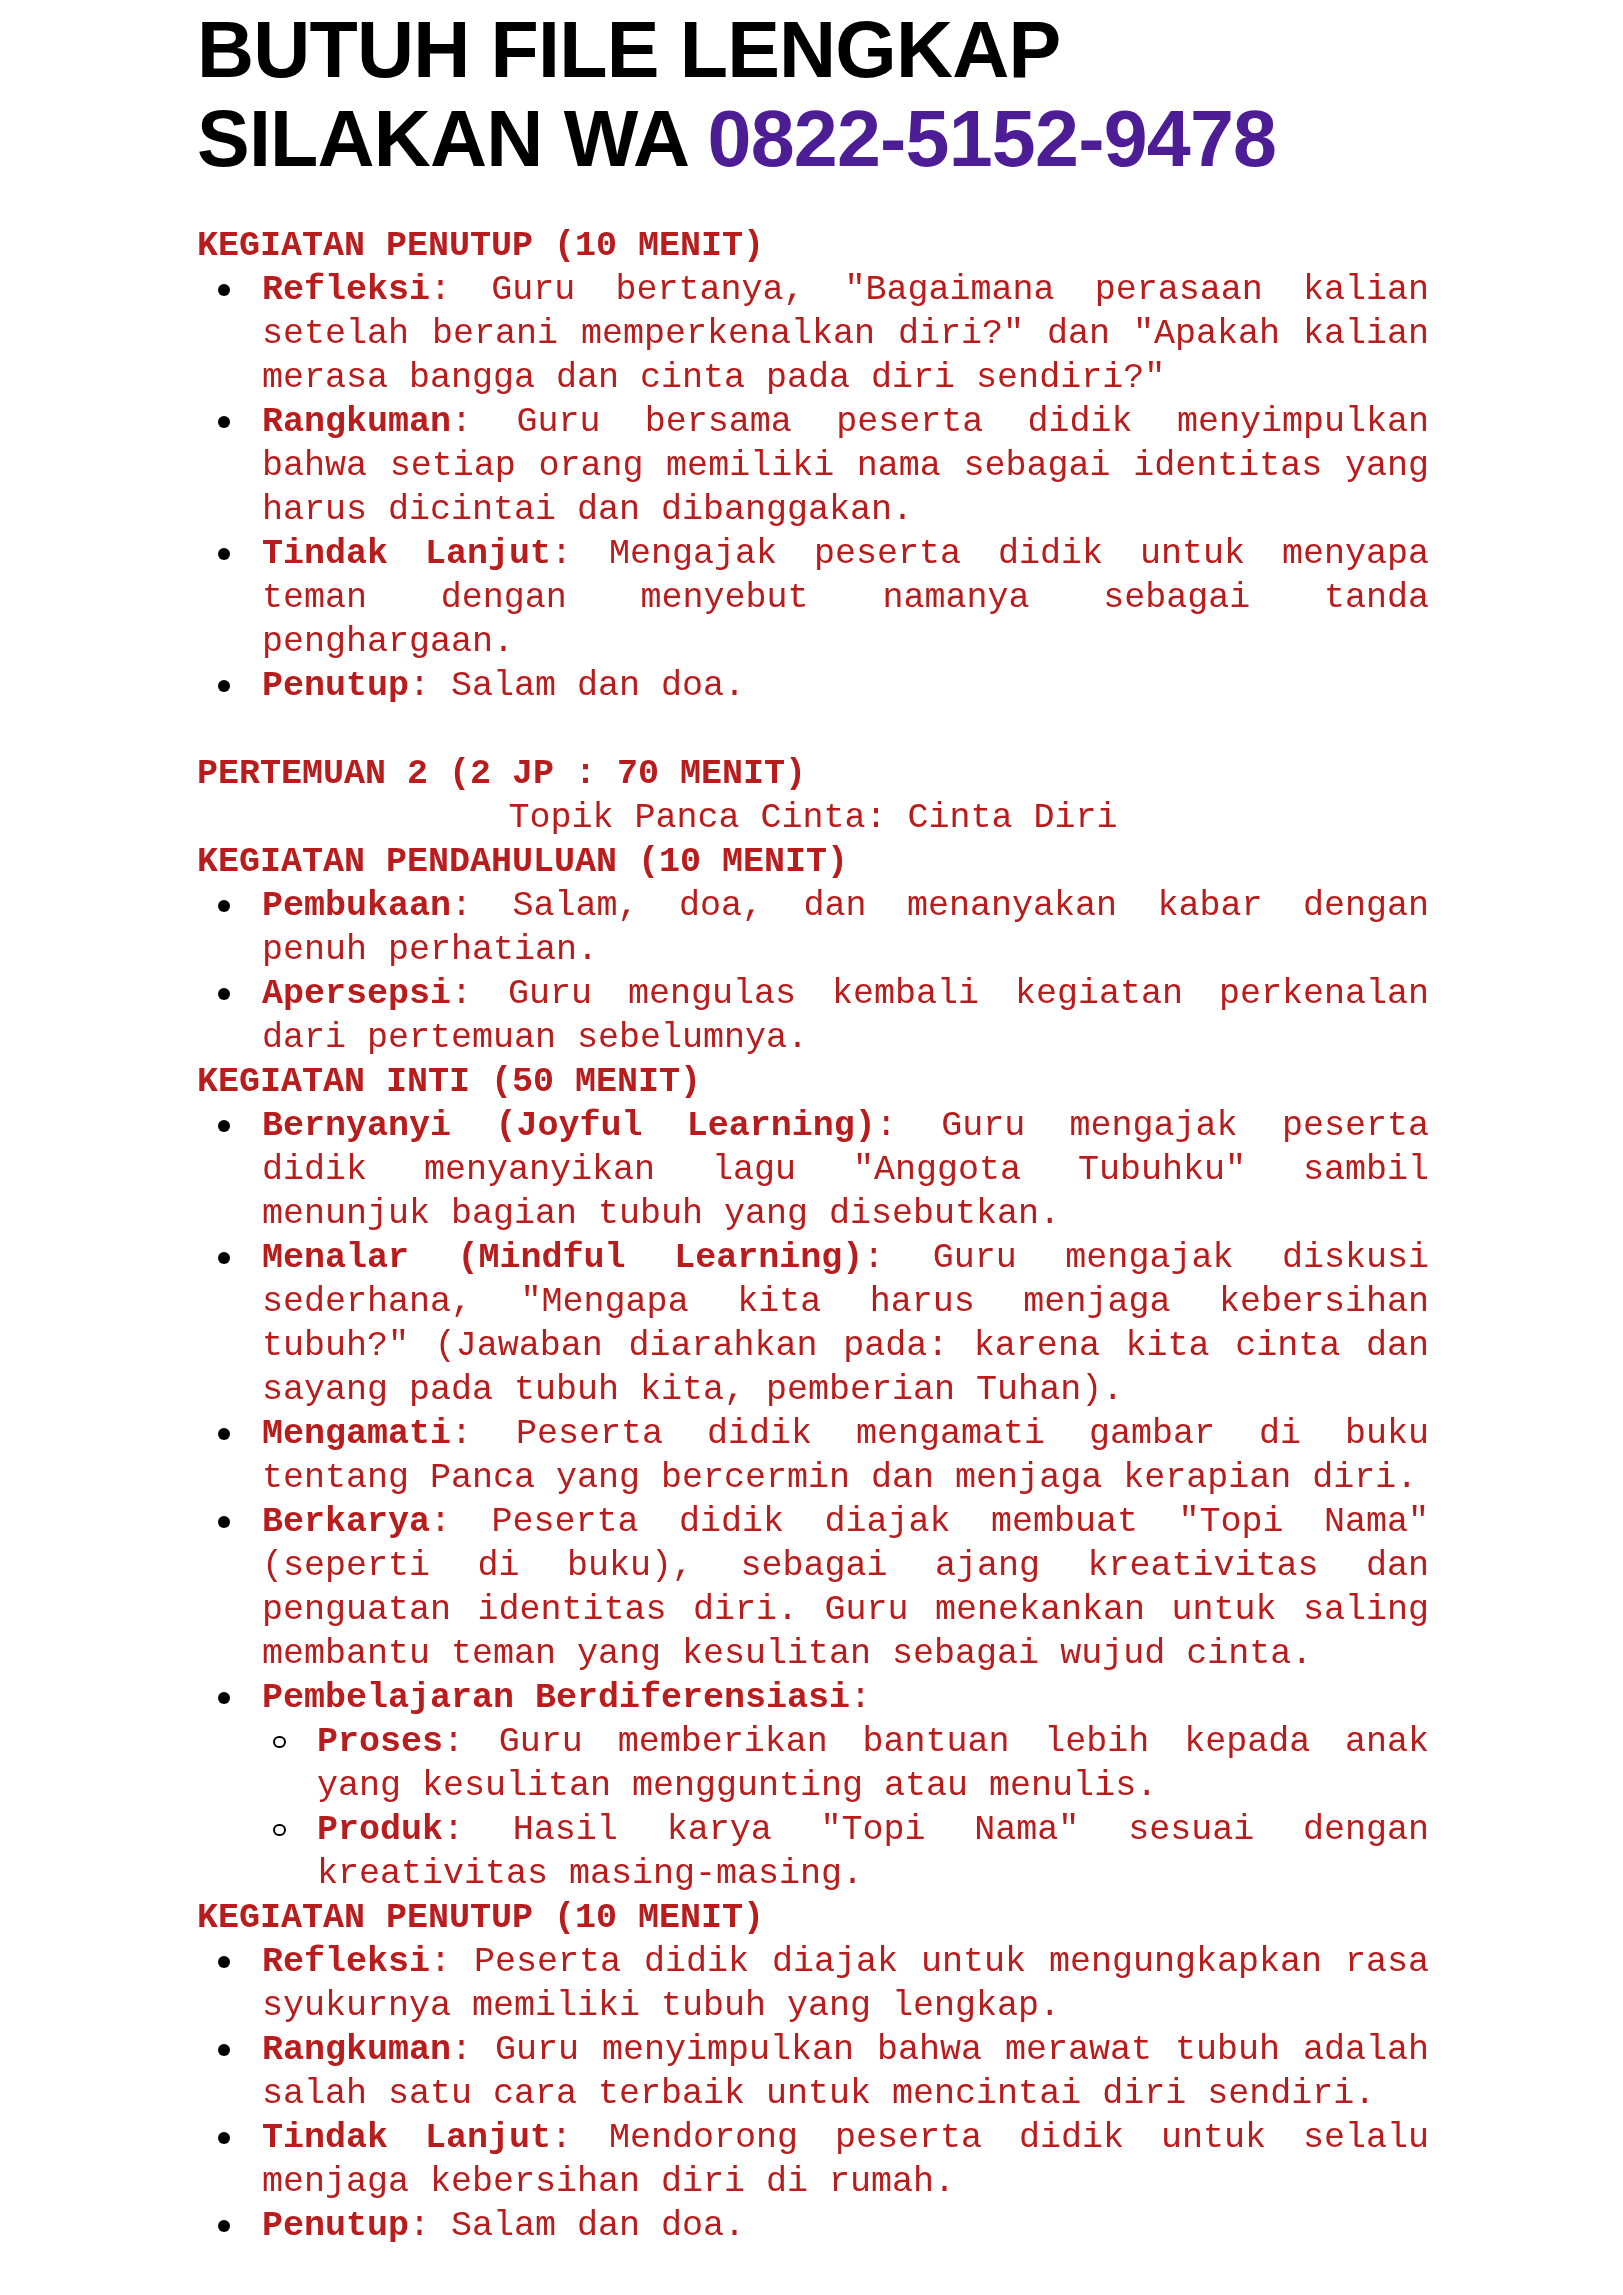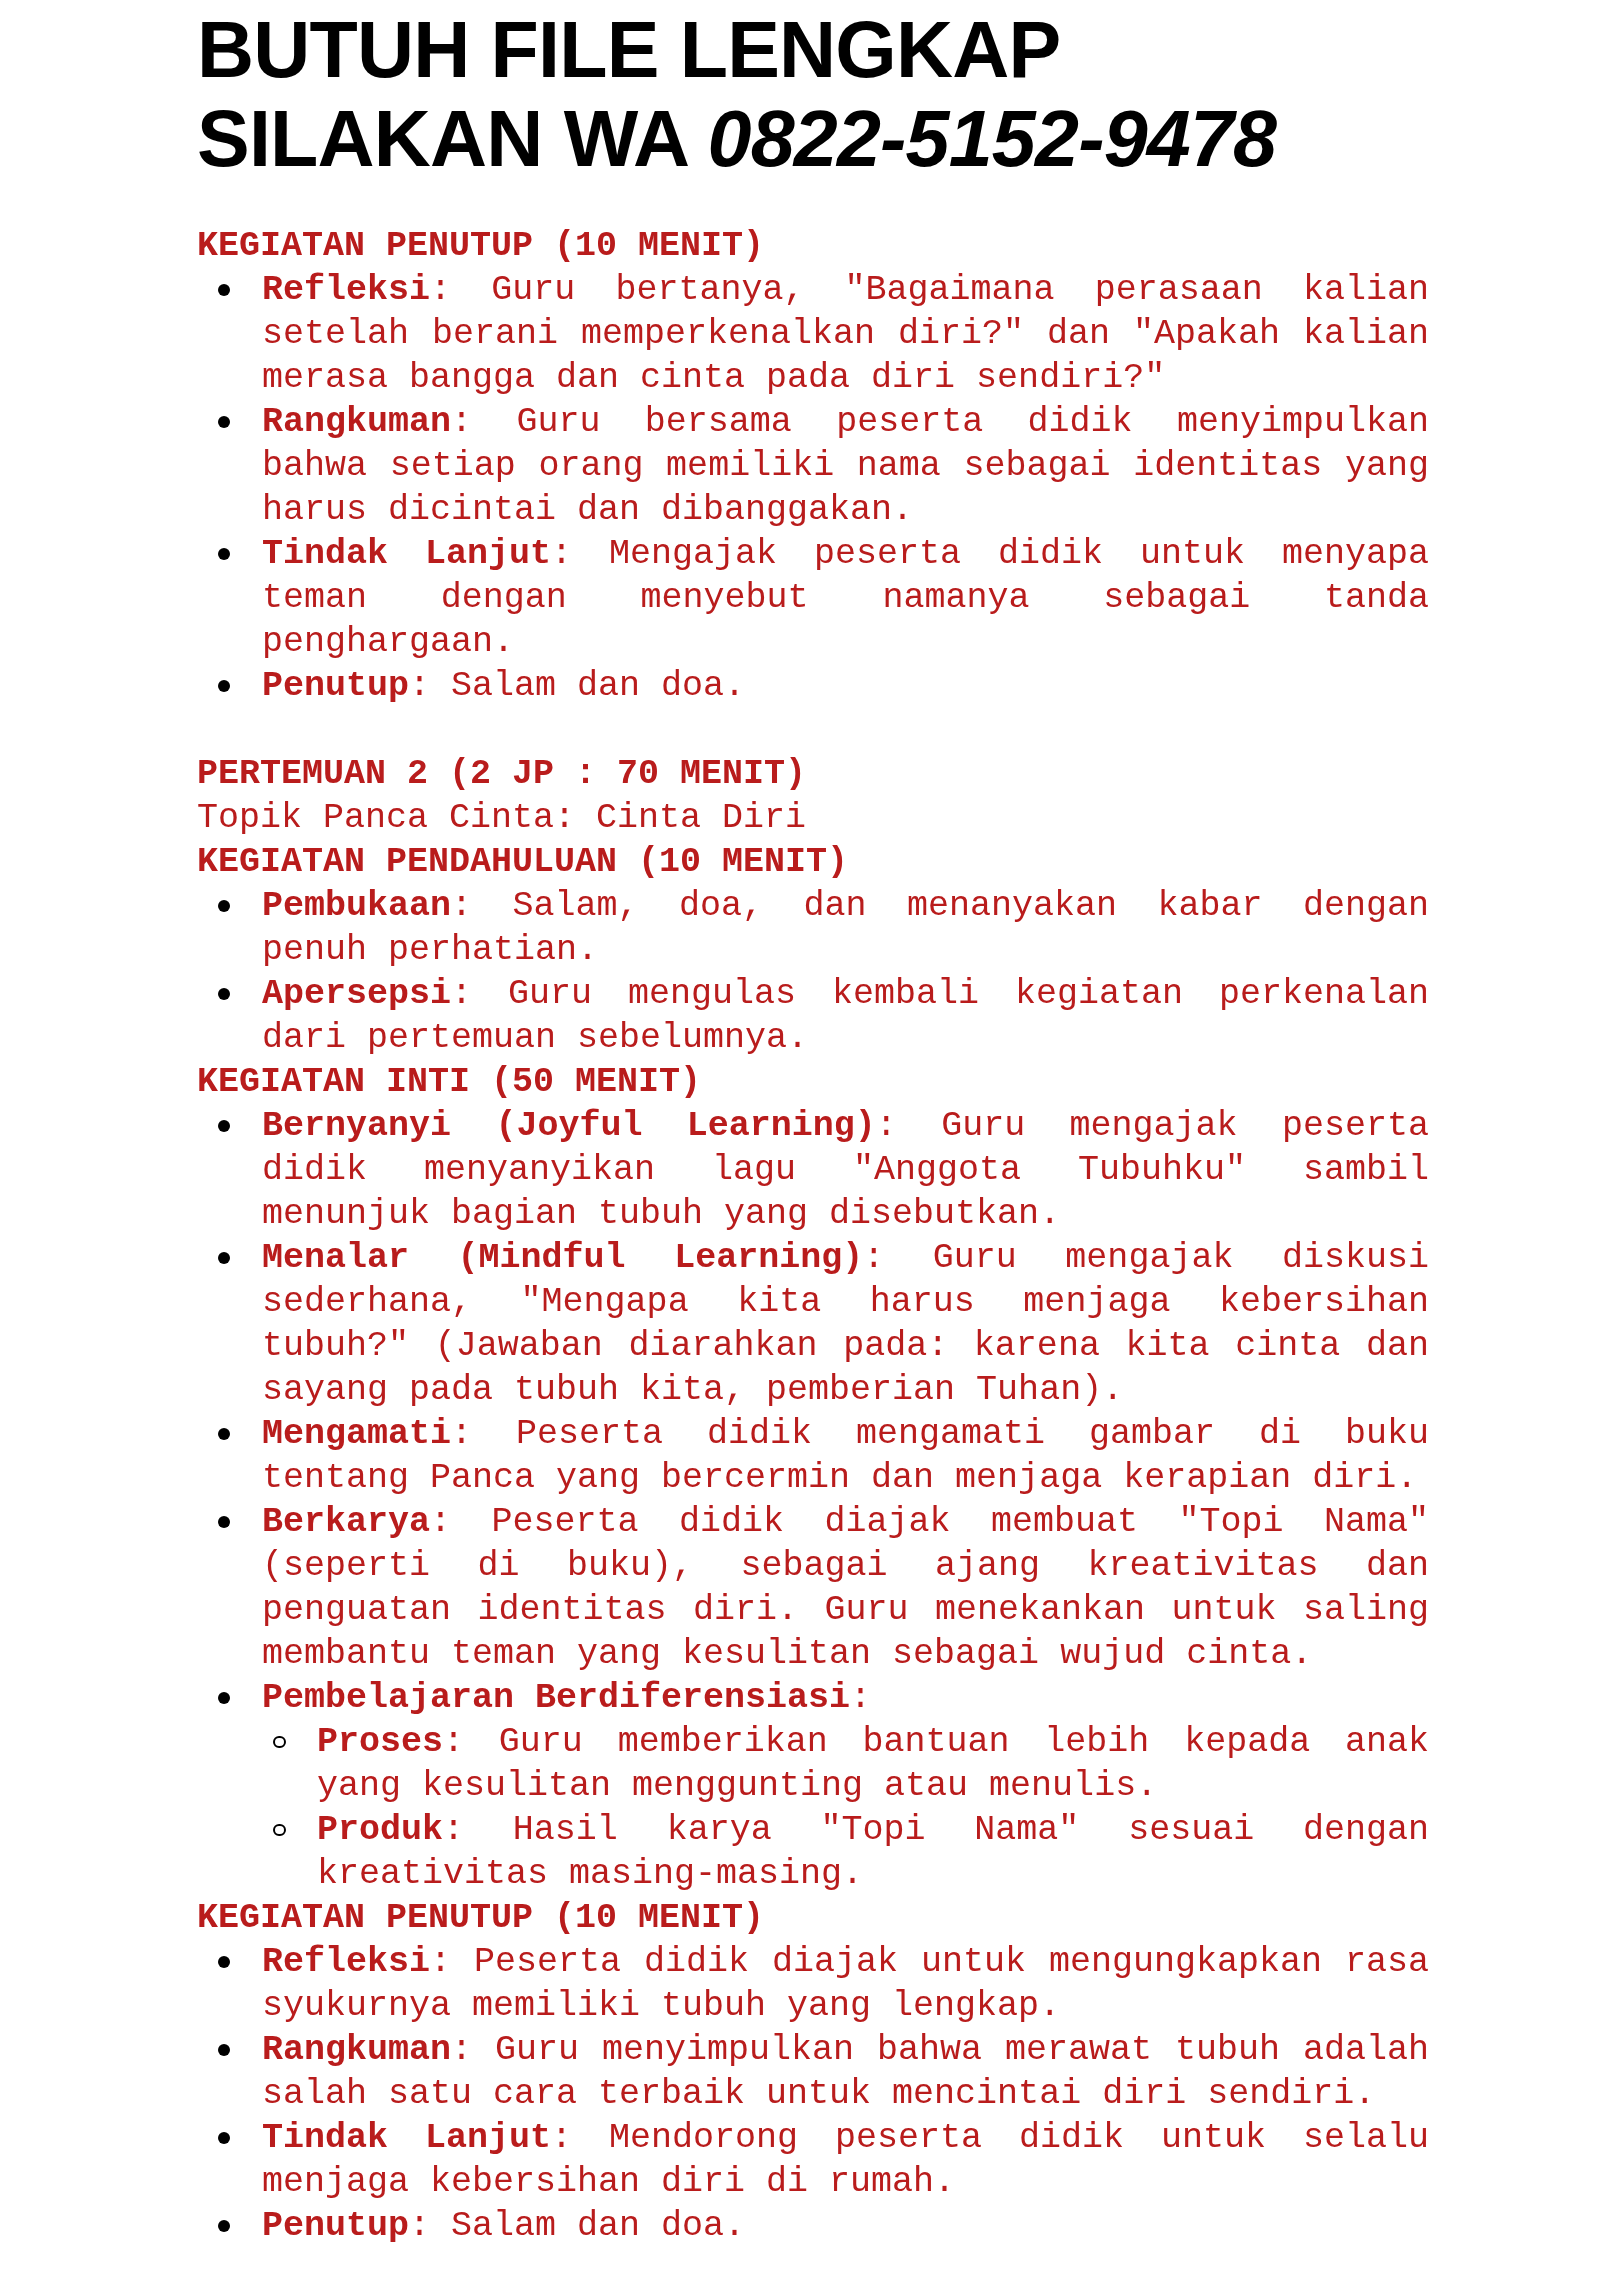--- a/index.html
+++ b/index.html
@@ -39,21 +39,21 @@
     color: #b91c1c;
   }
   .heading {
     font-weight: bold;
     text-align: left;
   }
   .heading.spaced {
     margin-top: 44px;
   }
   .plain {
-    text-align: left;
+    text-align: center;
   }
   .bullet {
     position: relative;
     padding-left: 65px;
     text-align: justify;
   }
   .bullet > .marker {
     position: absolute;
     left: 20.6px;
     top: 16px;
@@ -81,21 +81,21 @@
   .lbl {
     font-weight: bold;
   }
 </style>
 </head>
 <body>
 
 <div class="page">
   <div class="promo-header">
     <div class="promo-line">BUTUH FILE LENGKAP</div>
-    <div class="promo-line"><span>SILAKAN WA </span><span class="phone" style="color: #000000; font-style: italic;">0822-5152-9478</span></div>
+    <div class="promo-line"><span>SILAKAN WA </span><span class="phone" style="color: #4c1d95;">0822-5152-9478</span></div>
   </div>
 
   <div class="doc-body" id="doc-body">
       <div class="heading">KEGIATAN PENUTUP (10 MENIT)</div>
       <div class="bullet"><span class="marker"></span><span class="lbl">Refleksi</span><span>: Guru bertanya, "Bagaimana perasaan kalian setelah berani memperkenalkan diri?" dan "Apakah kalian merasa bangga dan cinta pada diri sendiri?"</span></div>
       <div class="bullet"><span class="marker"></span><span class="lbl">Rangkuman</span><span>: Guru bersama peserta didik menyimpulkan bahwa setiap orang memiliki nama sebagai identitas yang harus dicintai dan dibanggakan.</span></div>
       <div class="bullet"><span class="marker"></span><span class="lbl">Tindak Lanjut</span><span>: Mengajak peserta didik untuk menyapa teman dengan menyebut namanya sebagai tanda penghargaan.</span></div>
       <div class="bullet"><span class="marker"></span><span class="lbl">Penutup</span><span>: Salam dan doa.</span></div>
       <div class="heading spaced">PERTEMUAN 2 (2 JP : 70 MENIT)</div>
       <div class="plain">Topik Panca Cinta: Cinta Diri</div>

